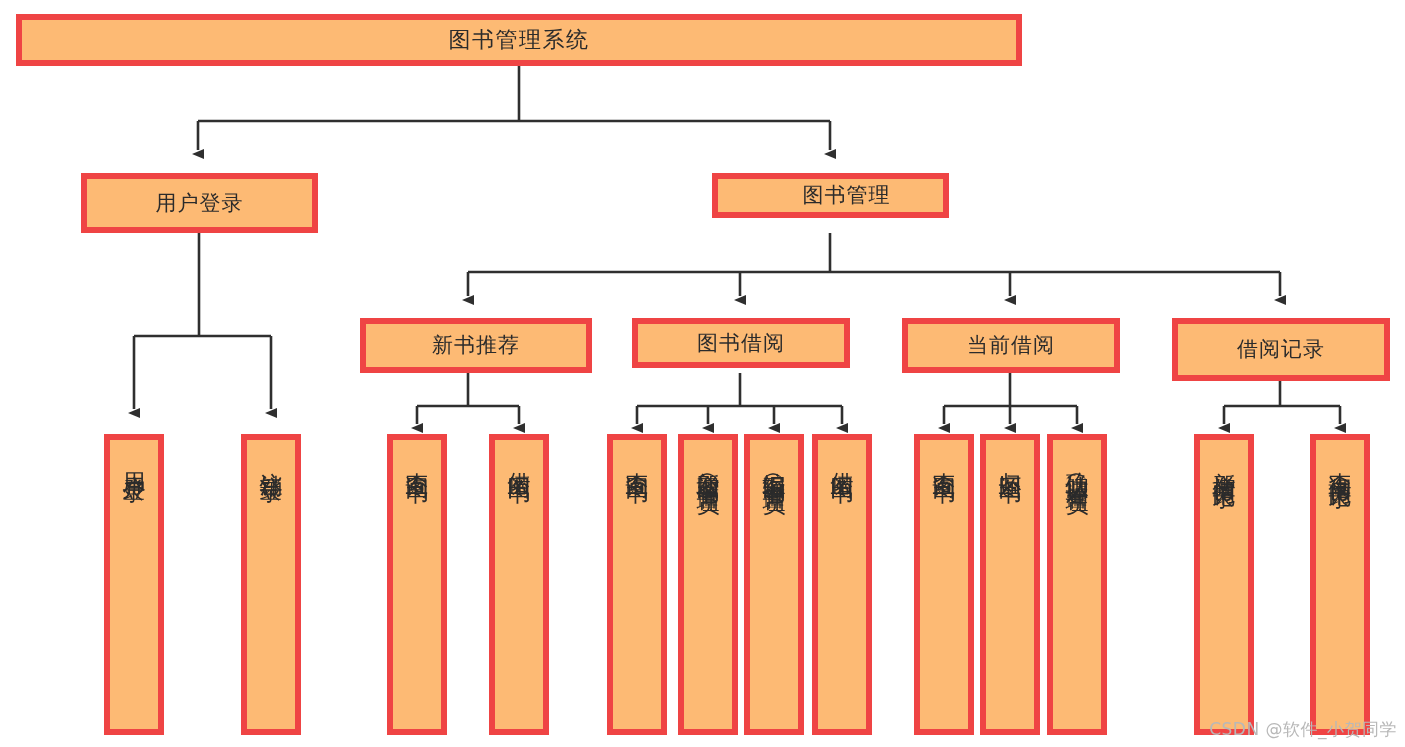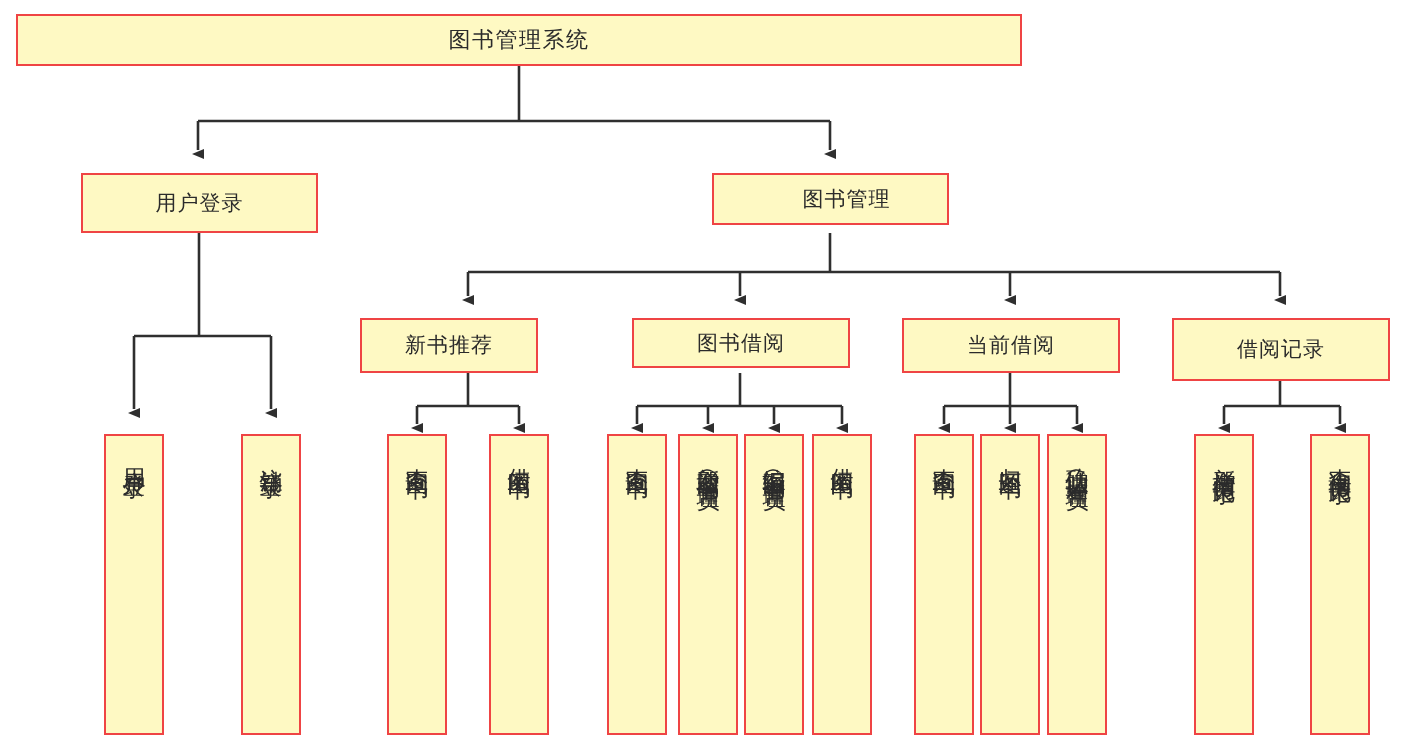--- a/index.html
+++ b/index.html
@@ -21,22 +21,22 @@
     position: absolute;
     left: 0;
     top: 0;
     width: 1405px;
     height: 747px;
     pointer-events: none;
   }
   .node {
     position: absolute;
     box-sizing: border-box;
-    background: #fef9c3;
-    border: 2px solid #ef4444;
+    background: #fdba74;
+    border: 6px solid #ef4444;
     display: flex;
     align-items: center;
     justify-content: center;
     color: #2b2b2b;
   }
   .node .lbl {
     display: block;
     line-height: 1.18;
     text-align: center;
     white-space: nowrap;
@@ -127,25 +127,25 @@
     </g>
   </svg>
 
   <div class="node horiz" id="title-node" style="left:16px; top:14px; width:1006px; height:52px;">
     <span class="lbl">图书管理系统</span>
   </div>
 
   <div class="node horiz" style="left:81px; top:173px; width:237px; height:60px;">
     <span class="lbl">用户登录</span>
   </div>
-  <div class="node horiz" style="left:712px; top:173px; width:237px; height:52px;padding-left:32px;">
+  <div class="node horiz" style="left:712px; top:173px; width:237px; height:45px;padding-left:32px;">
     <span class="lbl">图书管理</span>
   </div>
 
-  <div class="node horiz" style="left:360px; top:318px; width:178px; height:55px;">
+  <div class="node horiz" style="left:360px; top:318px; width:232px; height:55px;">
     <span class="lbl">新书推荐</span>
   </div>
   <div class="node horiz" style="left:632px; top:318px; width:218px; height:50px;">
     <span class="lbl">图书借阅</span>
   </div>
   <div class="node horiz" style="left:902px; top:318px; width:218px; height:55px;">
     <span class="lbl">当前借阅</span>
   </div>
   <div class="node horiz" style="left:1172px; top:318px; width:218px; height:63px;">
     <span class="lbl">借阅记录</span>
@@ -188,14 +188,15 @@
     <span class="lbl">确认归还（管理员）</span>
   </div>
 
   <div class="node vert" style="left:1194px; top:434px; width:60px; height:301px;">
     <span class="lbl">新增借阅记录</span>
   </div>
   <div class="node vert" style="left:1310px; top:434px; width:60px; height:301px;">
     <span class="lbl">查询借阅记录</span>
   </div>
 
+  <div id="watermark">CSDN @软件_小贺同学</div>
 
 </div>
 
 </body></html>

